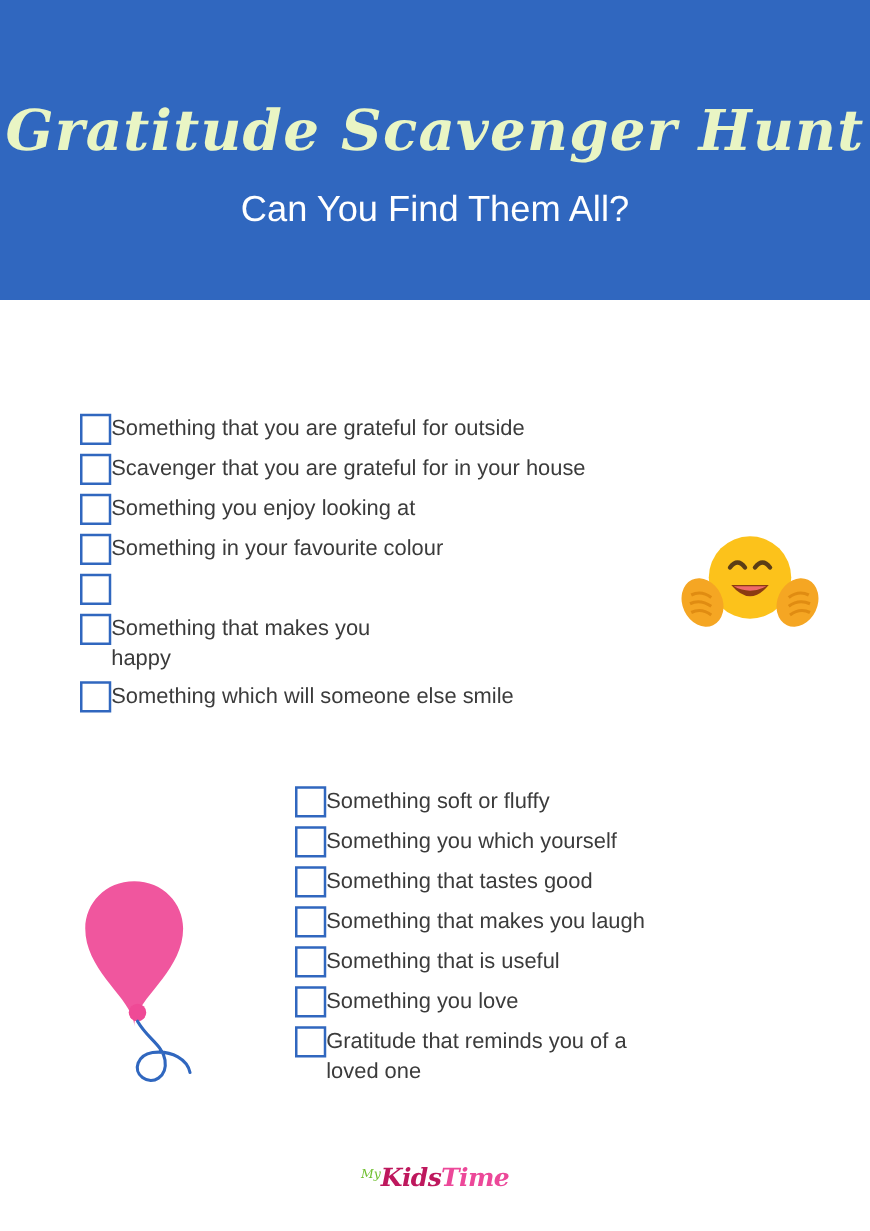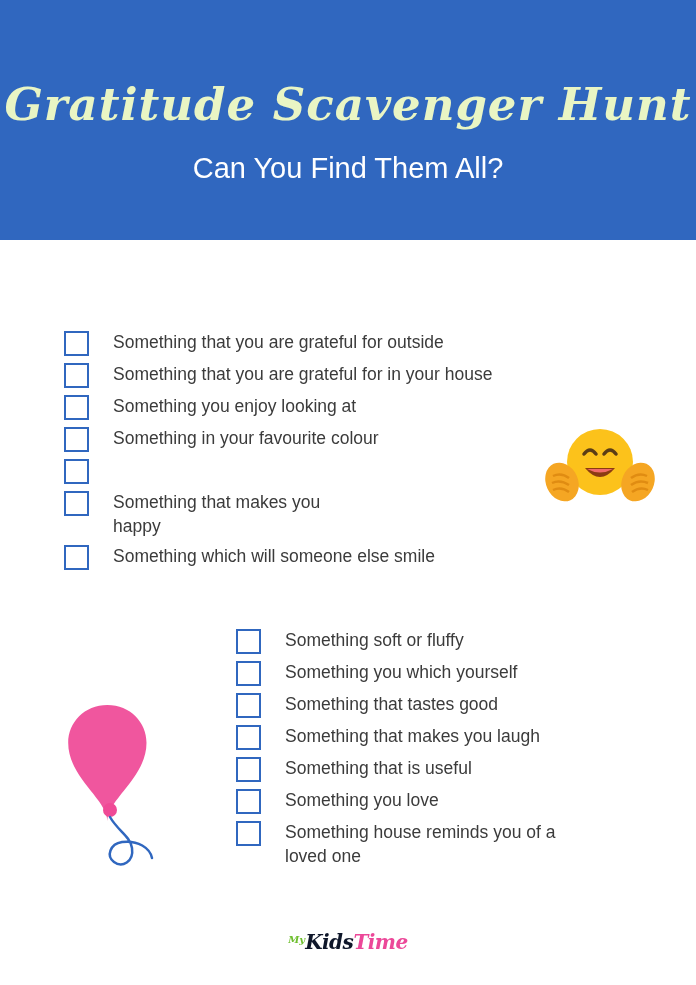--- a/index.html
+++ b/index.html
@@ -84,21 +84,21 @@
     flex: 0 0 auto;
     width: 25px;
     height: 25px;
     border: 2px solid #3067bf;
     background: #ffffff;
     box-sizing: border-box;
     margin-top: 1px;
   }
 
   .check-label {
-    margin-left: 24px;
+    margin-left: 0;
     font-family: "Liberation Sans", sans-serif;
     font-size: 17.5px;
     line-height: 24px;
     color: #3b3b3b;
   }
 
   
   .emoji-hug {
     position: absolute;
     left: 541px;
@@ -123,28 +123,27 @@
     width: 696px;
     text-align: center;
     white-space: nowrap;
   }
   .logo-my {
     font-family: "DejaVu Serif", serif;
     font-style: italic;
     font-size: 10px;
     color: #6fbf2f;
     vertical-align: super;
-    font-weight: bold;
   }
   .logo-kids {
     font-family: "DejaVu Serif", serif;
     font-style: italic;
     font-weight: bold;
     font-size: 20px;
-    color: #0f172a;
+    color: #be185d;
     letter-spacing: -0.5px;
   }
   .logo-time {
     font-family: "DejaVu Serif", serif;
     font-style: italic;
     font-weight: bold;
     font-size: 20px;
     color: #ec4899;
     letter-spacing: -0.5px;
   }
@@ -159,21 +158,21 @@
     <div class="header-subtitle">Can You Find Them All?</div>
   </div>
 
   <div class="list list-top">
     <div class="check-row">
       <span class="checkbox"></span>
       <span class="check-label">Something that you are grateful for outside</span>
     </div>
     <div class="check-row">
       <span class="checkbox"></span>
-      <span class="check-label">Something that you are grateful for in your house</span>
+      <span class="check-label">Scavenger that you are grateful for in your house</span>
     </div>
     <div class="check-row">
       <span class="checkbox"></span>
       <span class="check-label">Something you enjoy looking at</span>
     </div>
     <div class="check-row">
       <span class="checkbox"></span>
       <span class="check-label">Something in your favourite colour</span>
     </div>
     <div class="check-row">
@@ -243,21 +242,21 @@
     <div class="check-row">
       <span class="checkbox"></span>
       <span class="check-label">Something that is useful</span>
     </div>
     <div class="check-row">
       <span class="checkbox"></span>
       <span class="check-label">Something you love</span>
     </div>
     <div class="check-row">
       <span class="checkbox"></span>
-      <span class="check-label" style="max-width:280px;">Something house reminds you of a loved one</span>
+      <span class="check-label" style="max-width:280px;">Gratitude that reminds you of a loved one</span>
     </div>
   </div>
 
   <div class="footer-logo">
     <span class="logo-my">My</span><span class="logo-kids">Kids</span><span class="logo-time">Time</span>
   </div>
 
 </div>
 
 </body></html>

